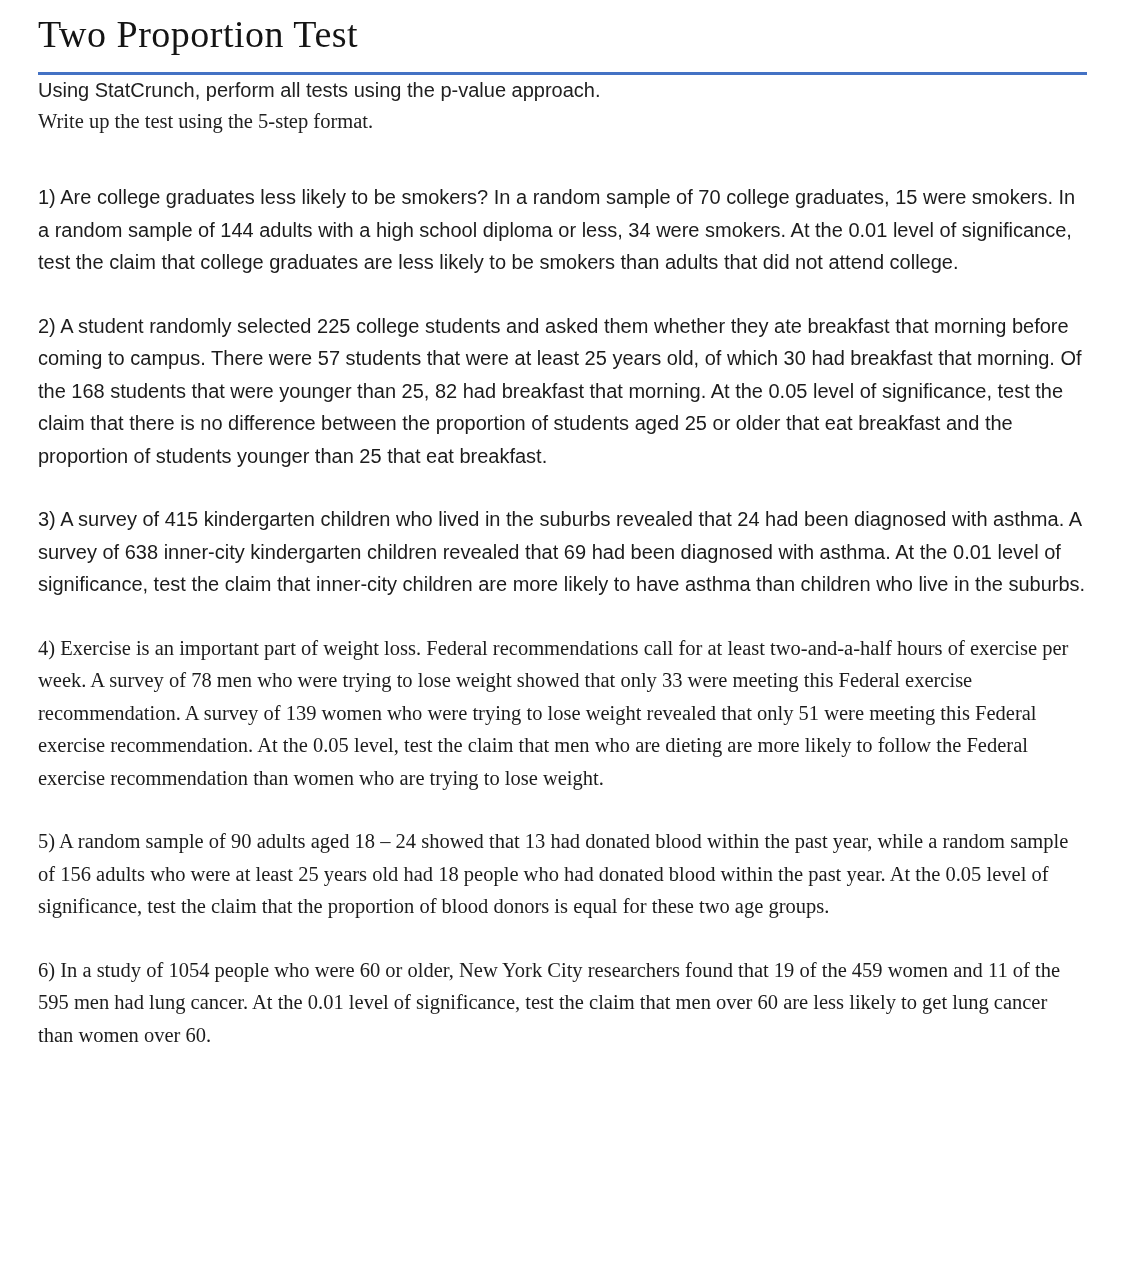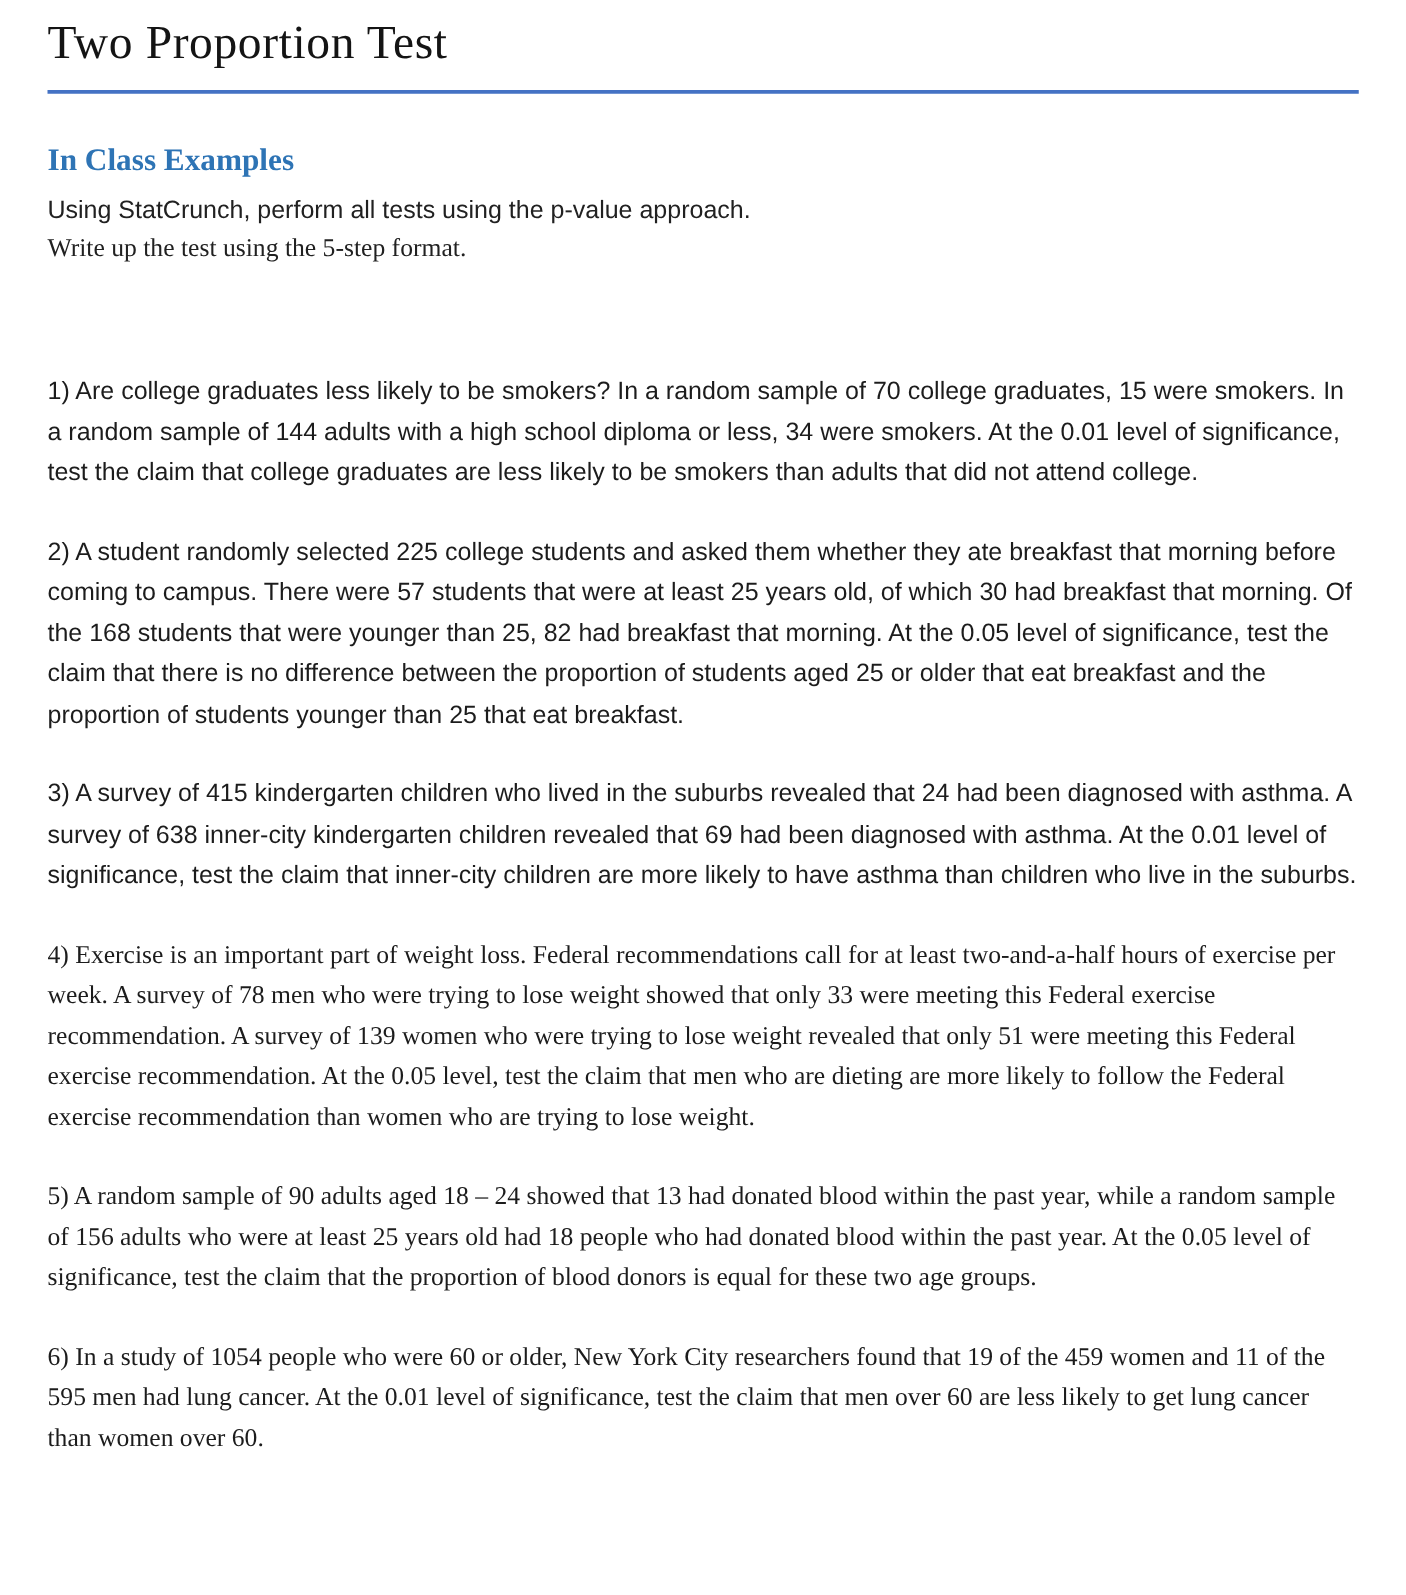--- a/index.html
+++ b/index.html
@@ -42,36 +42,35 @@
   }
   .sans {
     font-family: "Liberation Sans", sans-serif;
     font-size: 20px;
   }
   .serif {
     font-family: "Liberation Serif", serif;
     font-size: 20.5px;
   }
   .problems {
-    margin-top: 82px;
+    margin-top: 44px;
   }
   .problem {
     line-height: 32.5px;
     margin-bottom: 31px;
     color: #1c1c1c;
   }
 </style>
 </head>
 <body>
 
 <div class="page">
 
   <h1 class="doc-title">Two Proportion Test</h1>
 
-  <h2 class="section-heading">In Class Examples</h2>
 
   <p class="intro-line sans">Using StatCrunch, perform all tests using the p-value approach.</p>
 
   <p class="intro-line serif">Write up the test using the 5-step format.</p>
 
   <div class="problems">
 
     <p class="problem sans">1) Are college graduates less likely to be smokers? In a random sample of 70 college graduates, 15 were smokers. In a random sample of 144 adults with a high school diploma or less, 34 were smokers. At the 0.01 level of significance, test the claim that college graduates are less likely to be smokers than adults that did not attend college.</p>
 
     <p class="problem sans">2) A student randomly selected 225 college students and asked them whether they ate breakfast that morning before coming to campus. There were 57 students that were at least 25 years old, of which 30 had breakfast that morning. Of the 168 students that were younger than 25, 82 had breakfast that morning. At the 0.05 level of significance, test the claim that there is no difference between the proportion of students aged 25 or older that eat breakfast and the proportion of students younger than 25 that eat breakfast.</p>

